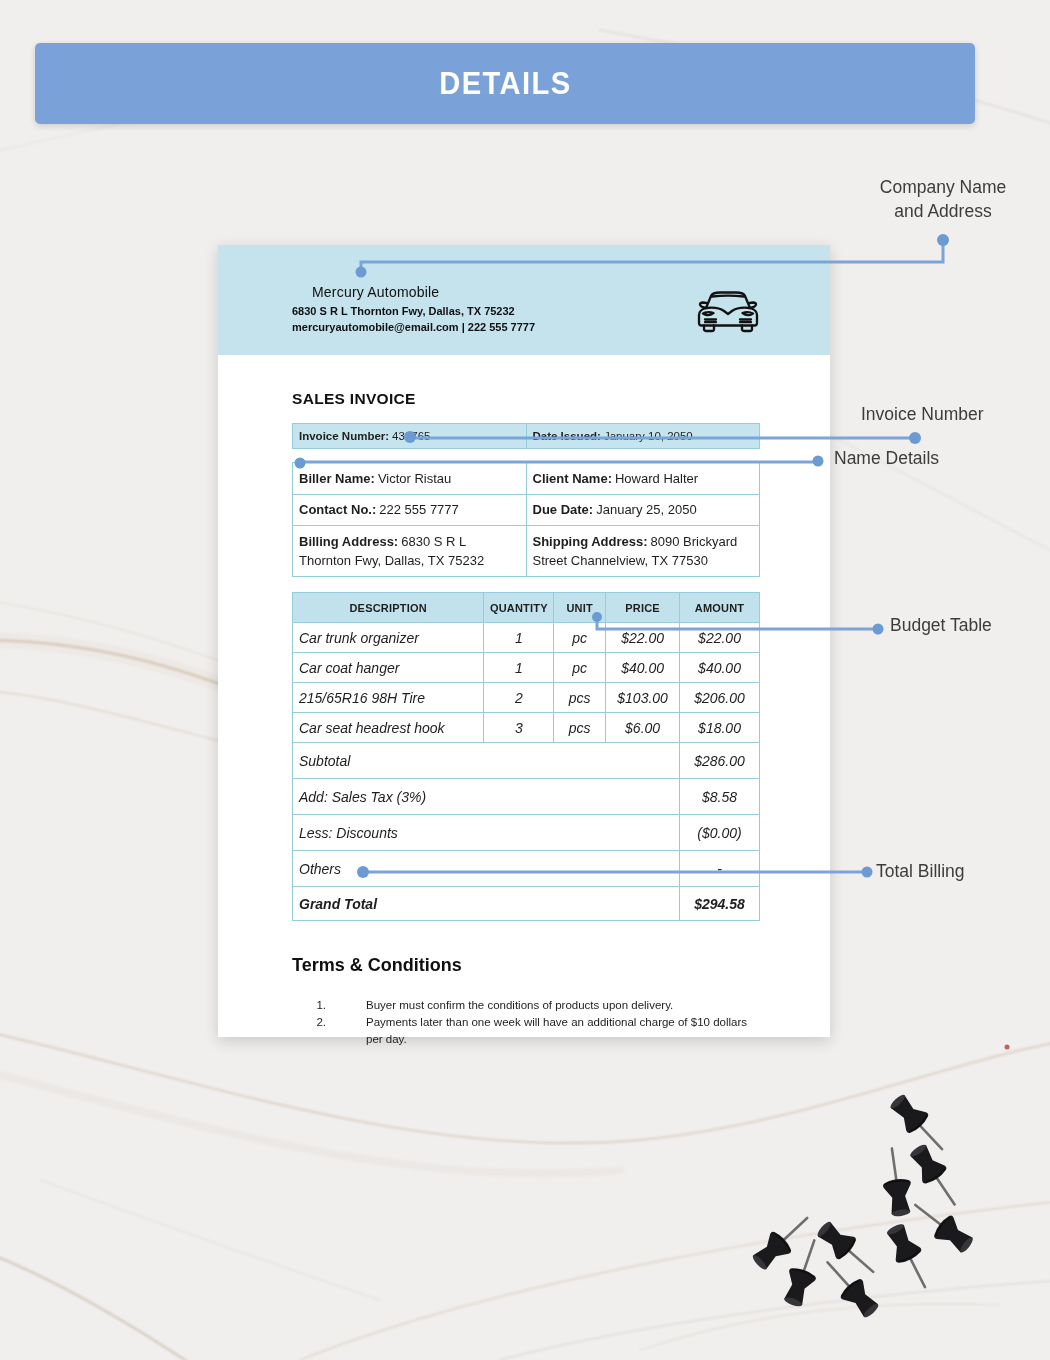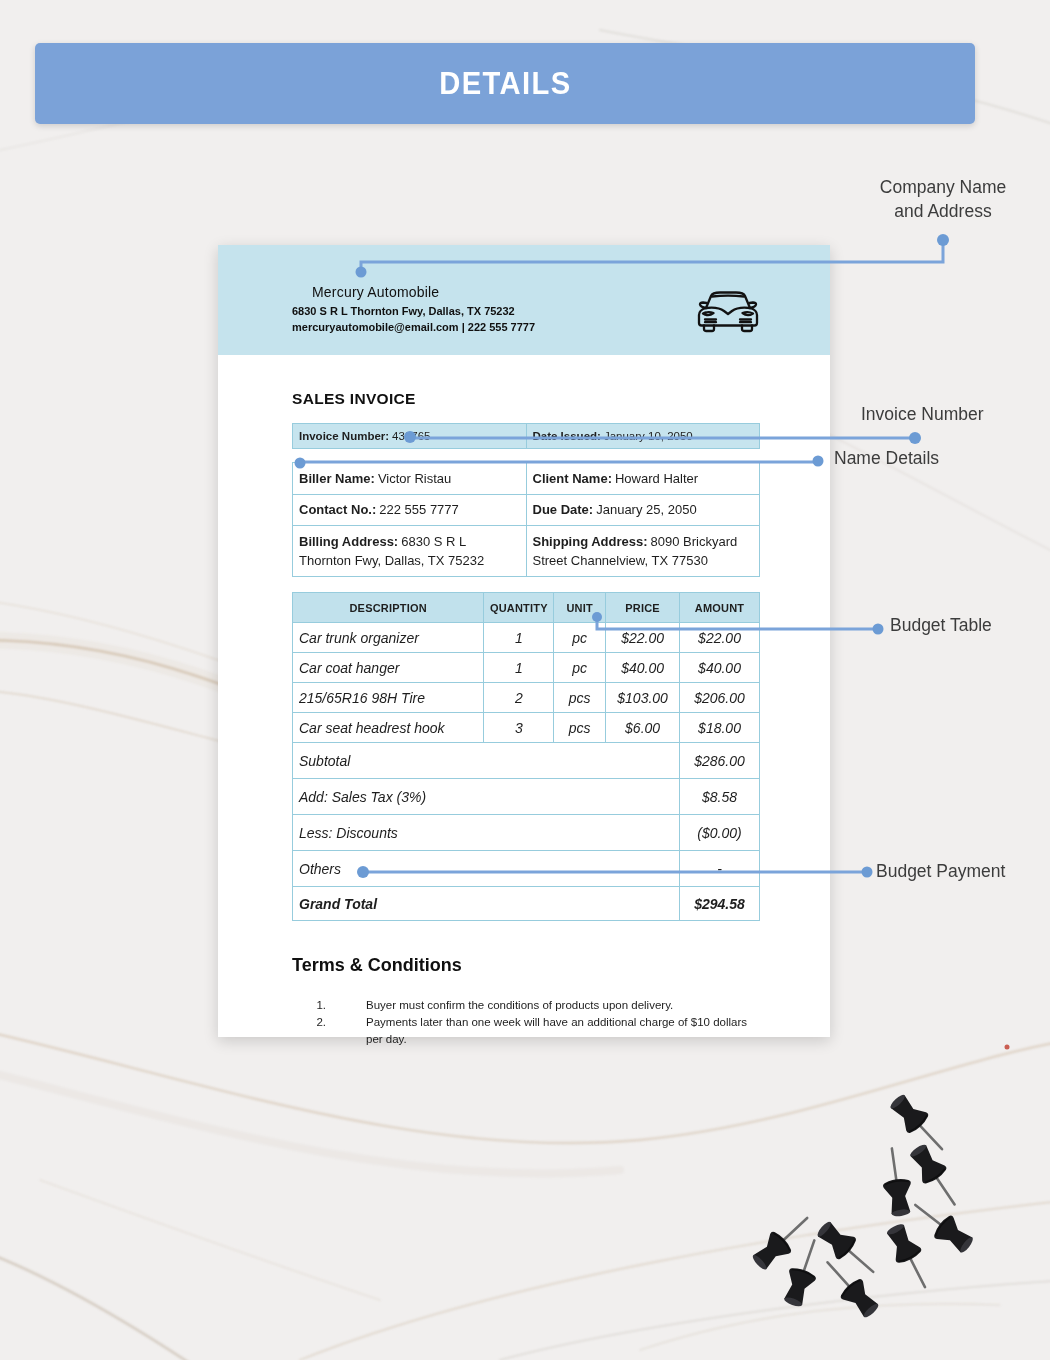--- a/index.html
+++ b/index.html
@@ -232,21 +232,21 @@
           </div>
       </div>
     </div>
   </div>
 
   <div class="callout-label label-company">Company Name
 and Address</div>
   <div class="callout-label label-invoice">Invoice Number</div>
   <div class="callout-label label-name">Name Details</div>
   <div class="callout-label label-budget">Budget Table</div>
-  <div class="callout-label label-total">Budget Payment</div>
+  <div class="callout-label label-total">Total Billing</div>
 
   <svg class="pins" width="1050" height="1360" viewBox="0 0 1050 1360">
     <defs>
       <g id="pin">
         <line x1="0" y1="10" x2="0" y2="44" stroke="#6e6e6e" stroke-width="2.6" stroke-linecap="round"></line>
         <path d="M -9.5 -21 Q 0 -25 9.5 -21 L 6.5 -5 L 13.5 6 Q 15 9 12 10.5 Q 0 15 -12 10.5 Q -15 9 -13.5 6 L -6.5 -5 Z" fill="#1a1a1c"></path>
         <ellipse cx="0" cy="-21" rx="9.4" ry="3.2" fill="#35353a"></ellipse>
         <path d="M -12 9 Q 0 13 12 9" stroke="#000" stroke-width="1.5" fill="none" opacity="0.45"></path>
       </g>
     </defs>

